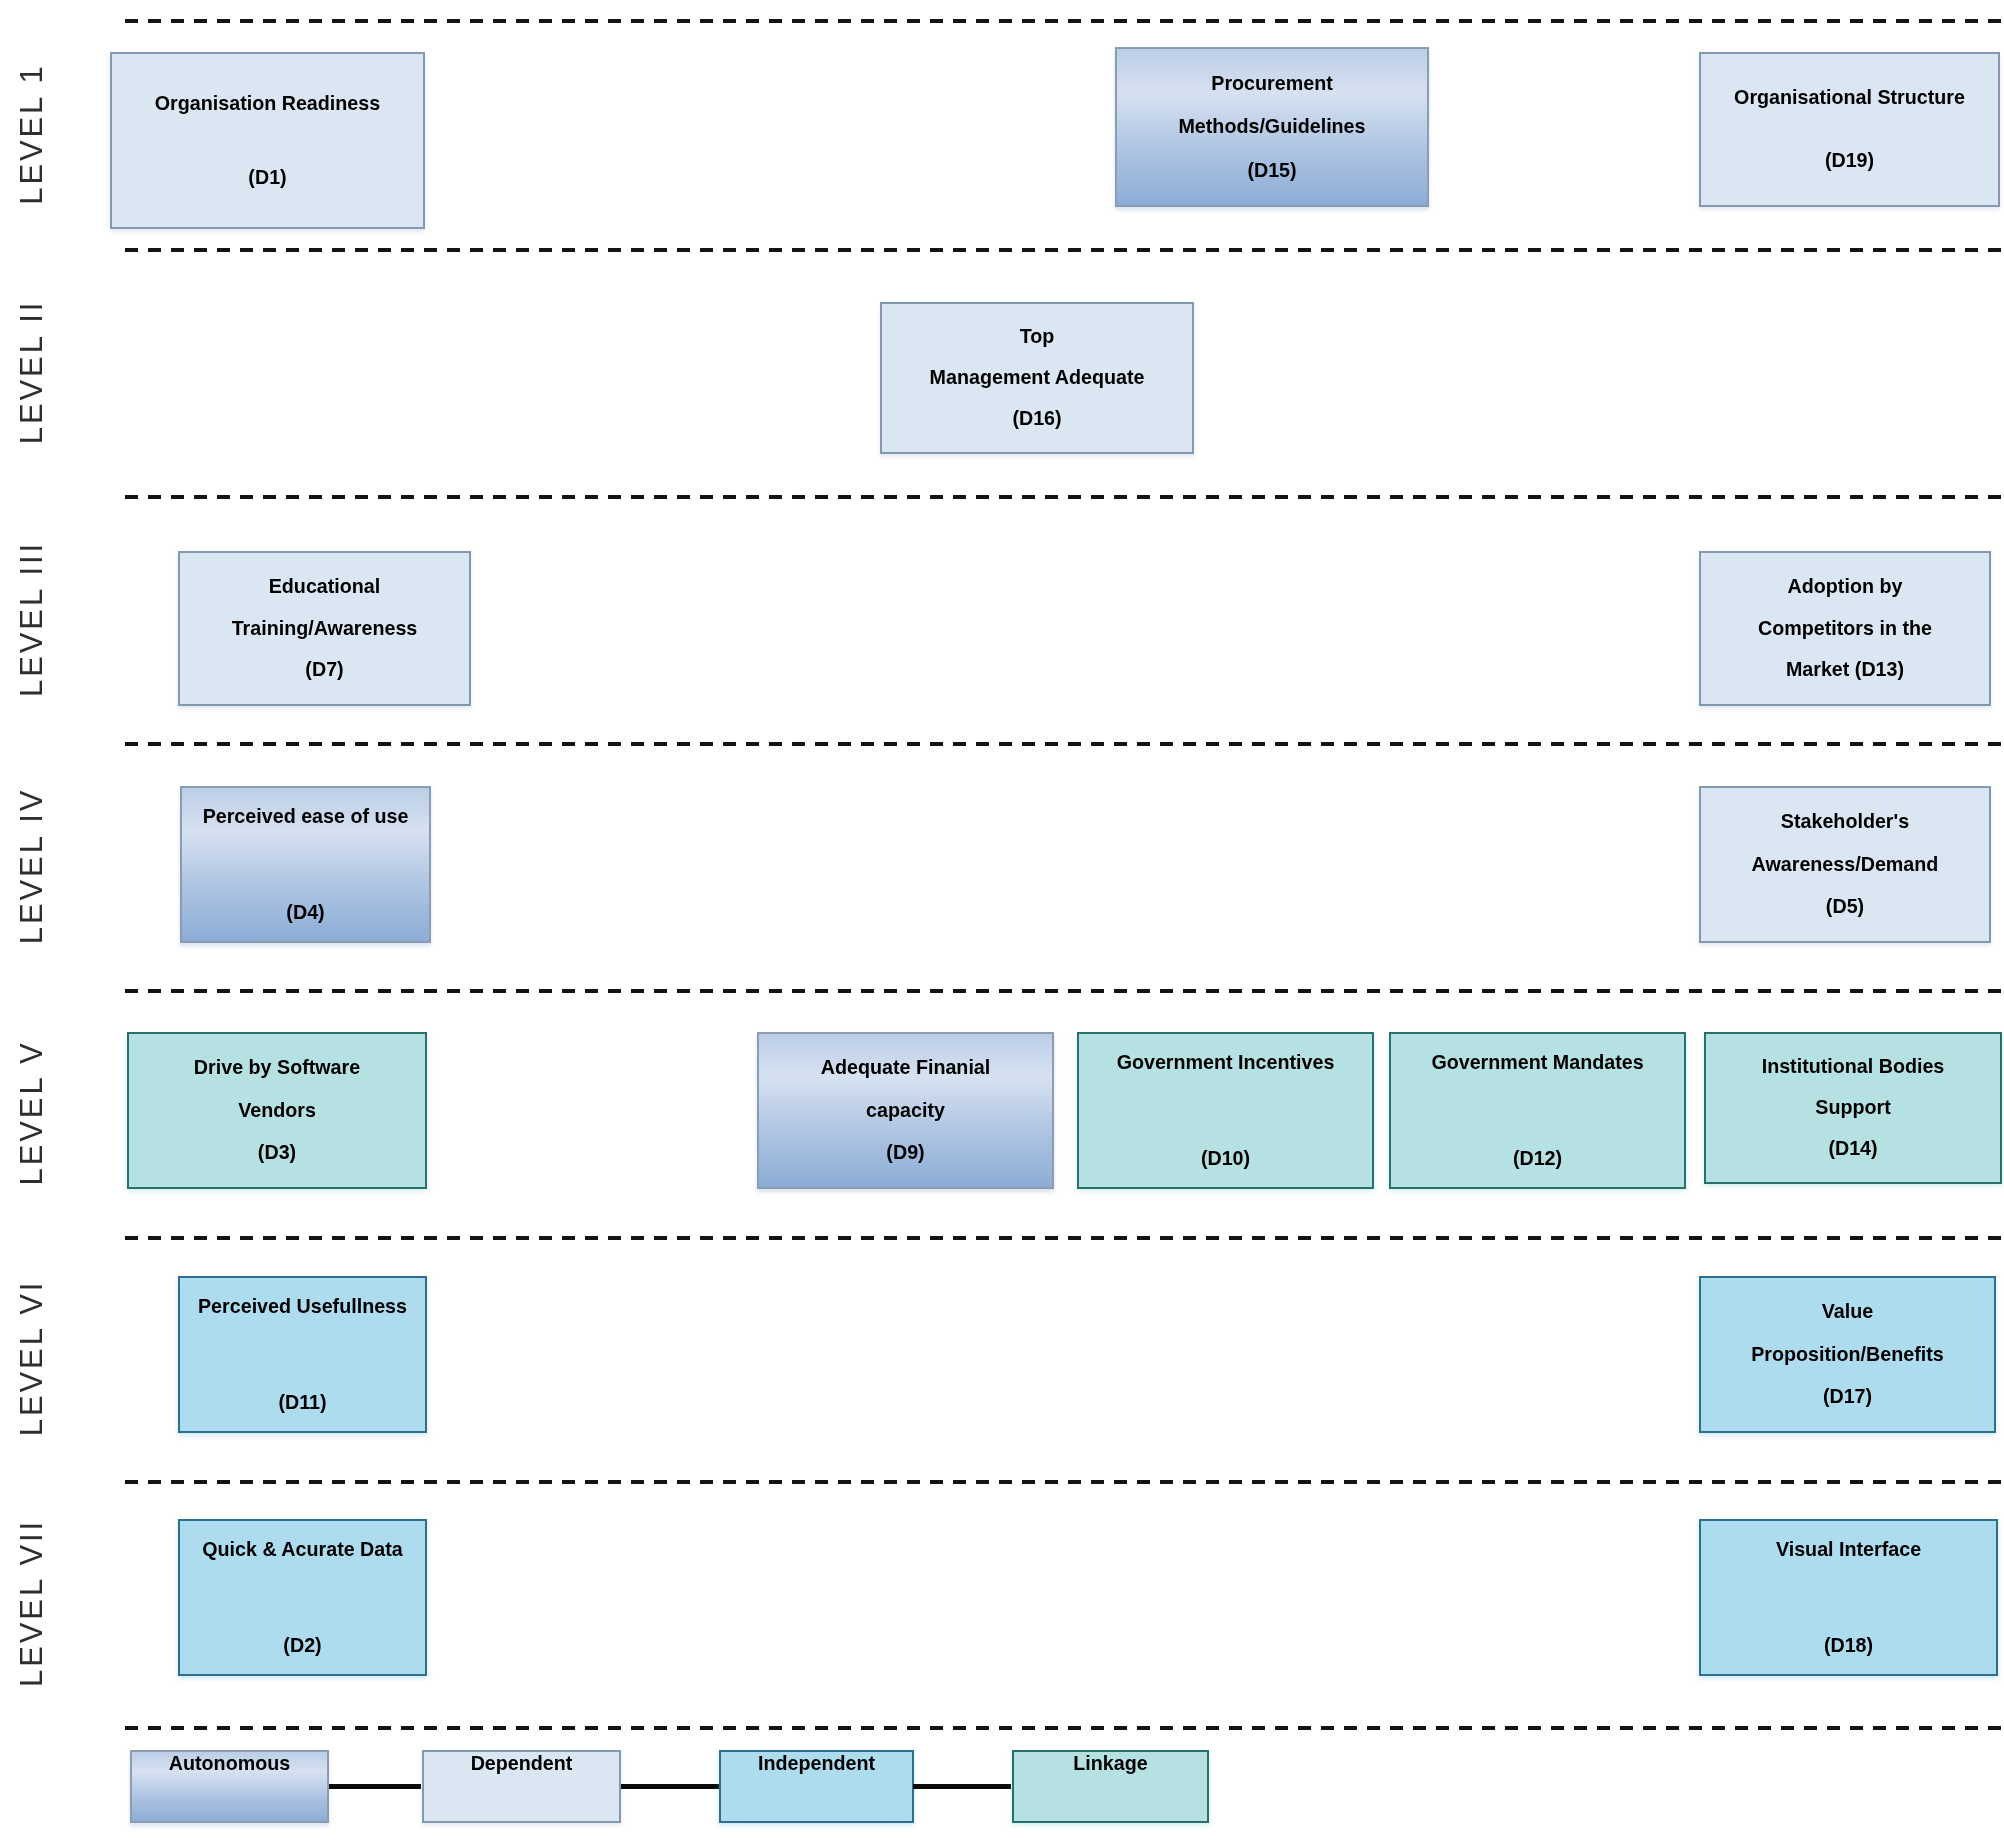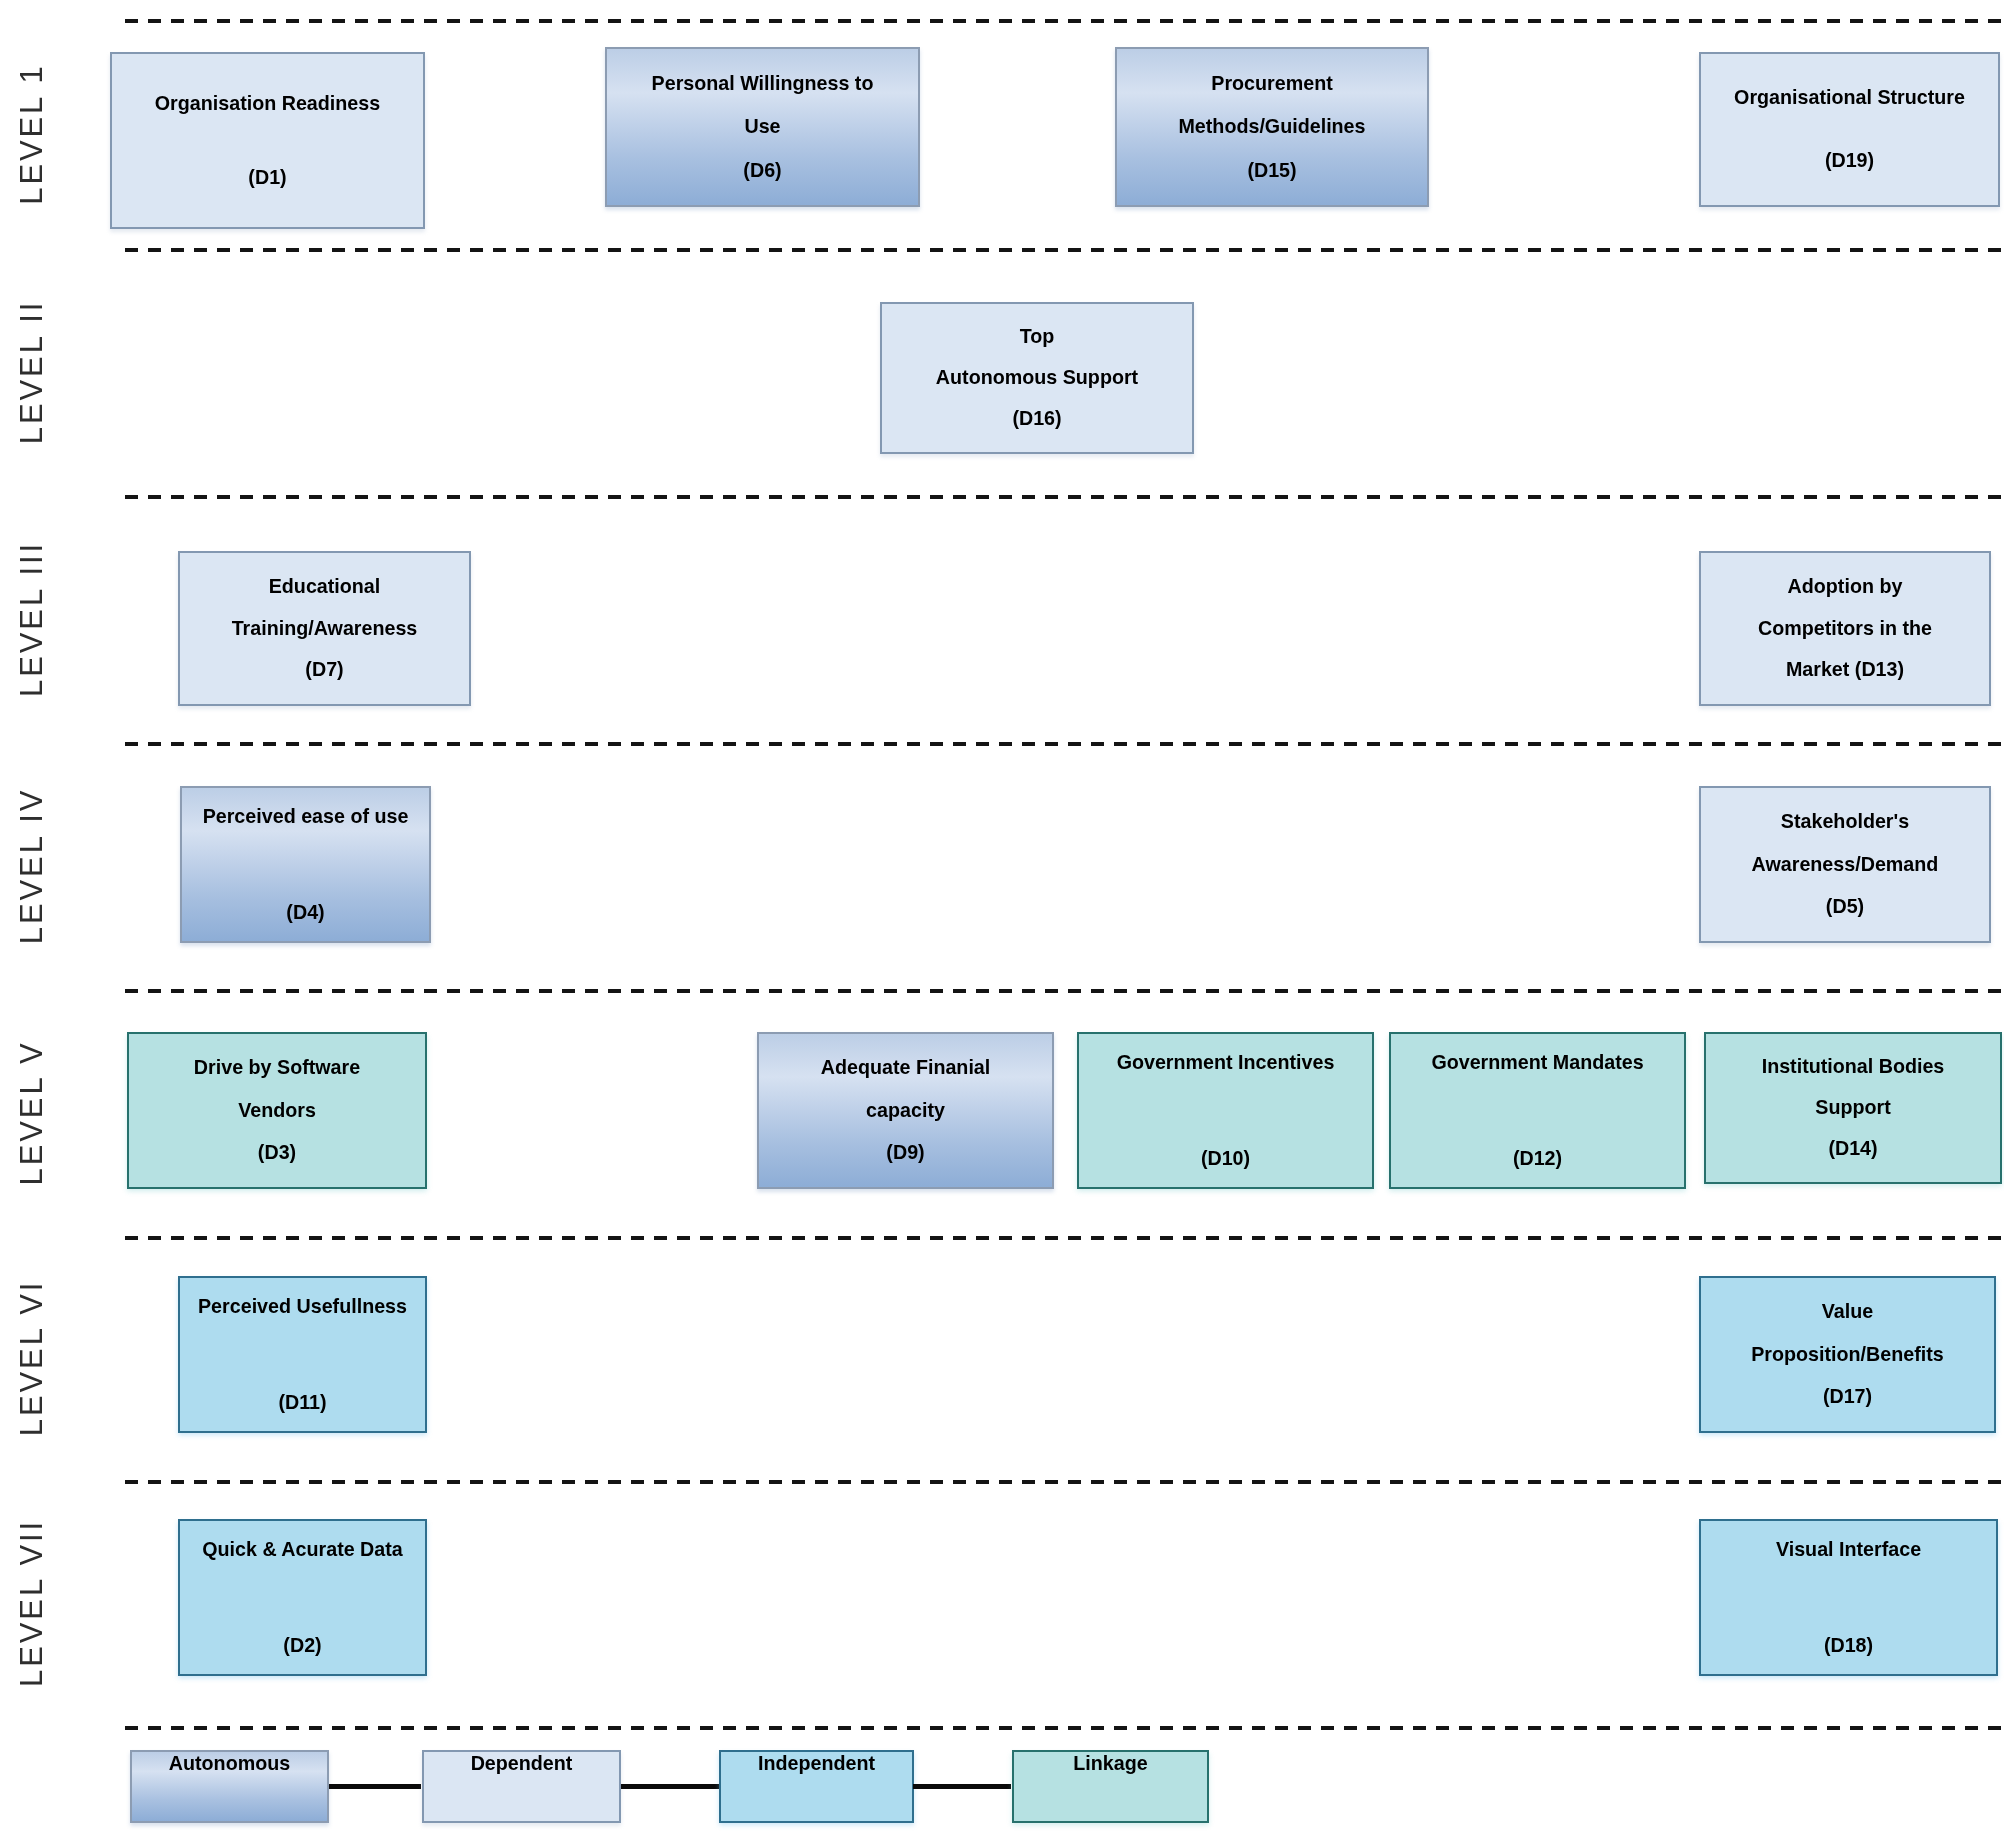--- a/index.html
+++ b/index.html
@@ -66,38 +66,33 @@
       <span>LEVEL VI</span>
     </div>
   <div class="lvl" style="top:1480px;height:246px">
       <span>LEVEL VII</span>
     </div>
 
   <div class="box dep" style="left:110px;top:52px;width:315px;height:177px">
     <span class="bl">Organisation Readiness</span>
     <span class="bl">(D1)</span>
   </div>
-  <div class="box auto" style="left:605px;top:47px;width:315px;height:160px">
-    <span class="bl">Personal Willingness to</span>
-    <span class="bl">Use</span>
-    <span class="bl">(D6)</span>
-  </div>
   <div class="box auto" style="left:1115px;top:47px;width:314px;height:160px">
     <span class="bl">Procurement</span>
     <span class="bl">Methods/Guidelines</span>
     <span class="bl">(D15)</span>
   </div>
   <div class="box dep" style="left:1699px;top:52px;width:301px;height:155px">
     <span class="bl">Organisational Structure</span>
     <span class="bl">(D19)</span>
   </div>
 
   <div class="box dep" style="left:880px;top:302px;width:314px;height:152px">
     <span class="bl">Top</span>
-    <span class="bl">Autonomous Support</span>
+    <span class="bl">Management Adequate</span>
     <span class="bl">(D16)</span>
   </div>
 
   <div class="box dep" style="left:178px;top:551px;width:293px;height:155px">
     <span class="bl">Educational</span>
     <span class="bl">Training/Awareness</span>
     <span class="bl">(D7)</span>
   </div>
   <div class="box dep" style="left:1699px;top:551px;width:292px;height:155px">
     <span class="bl">Adoption by</span>

